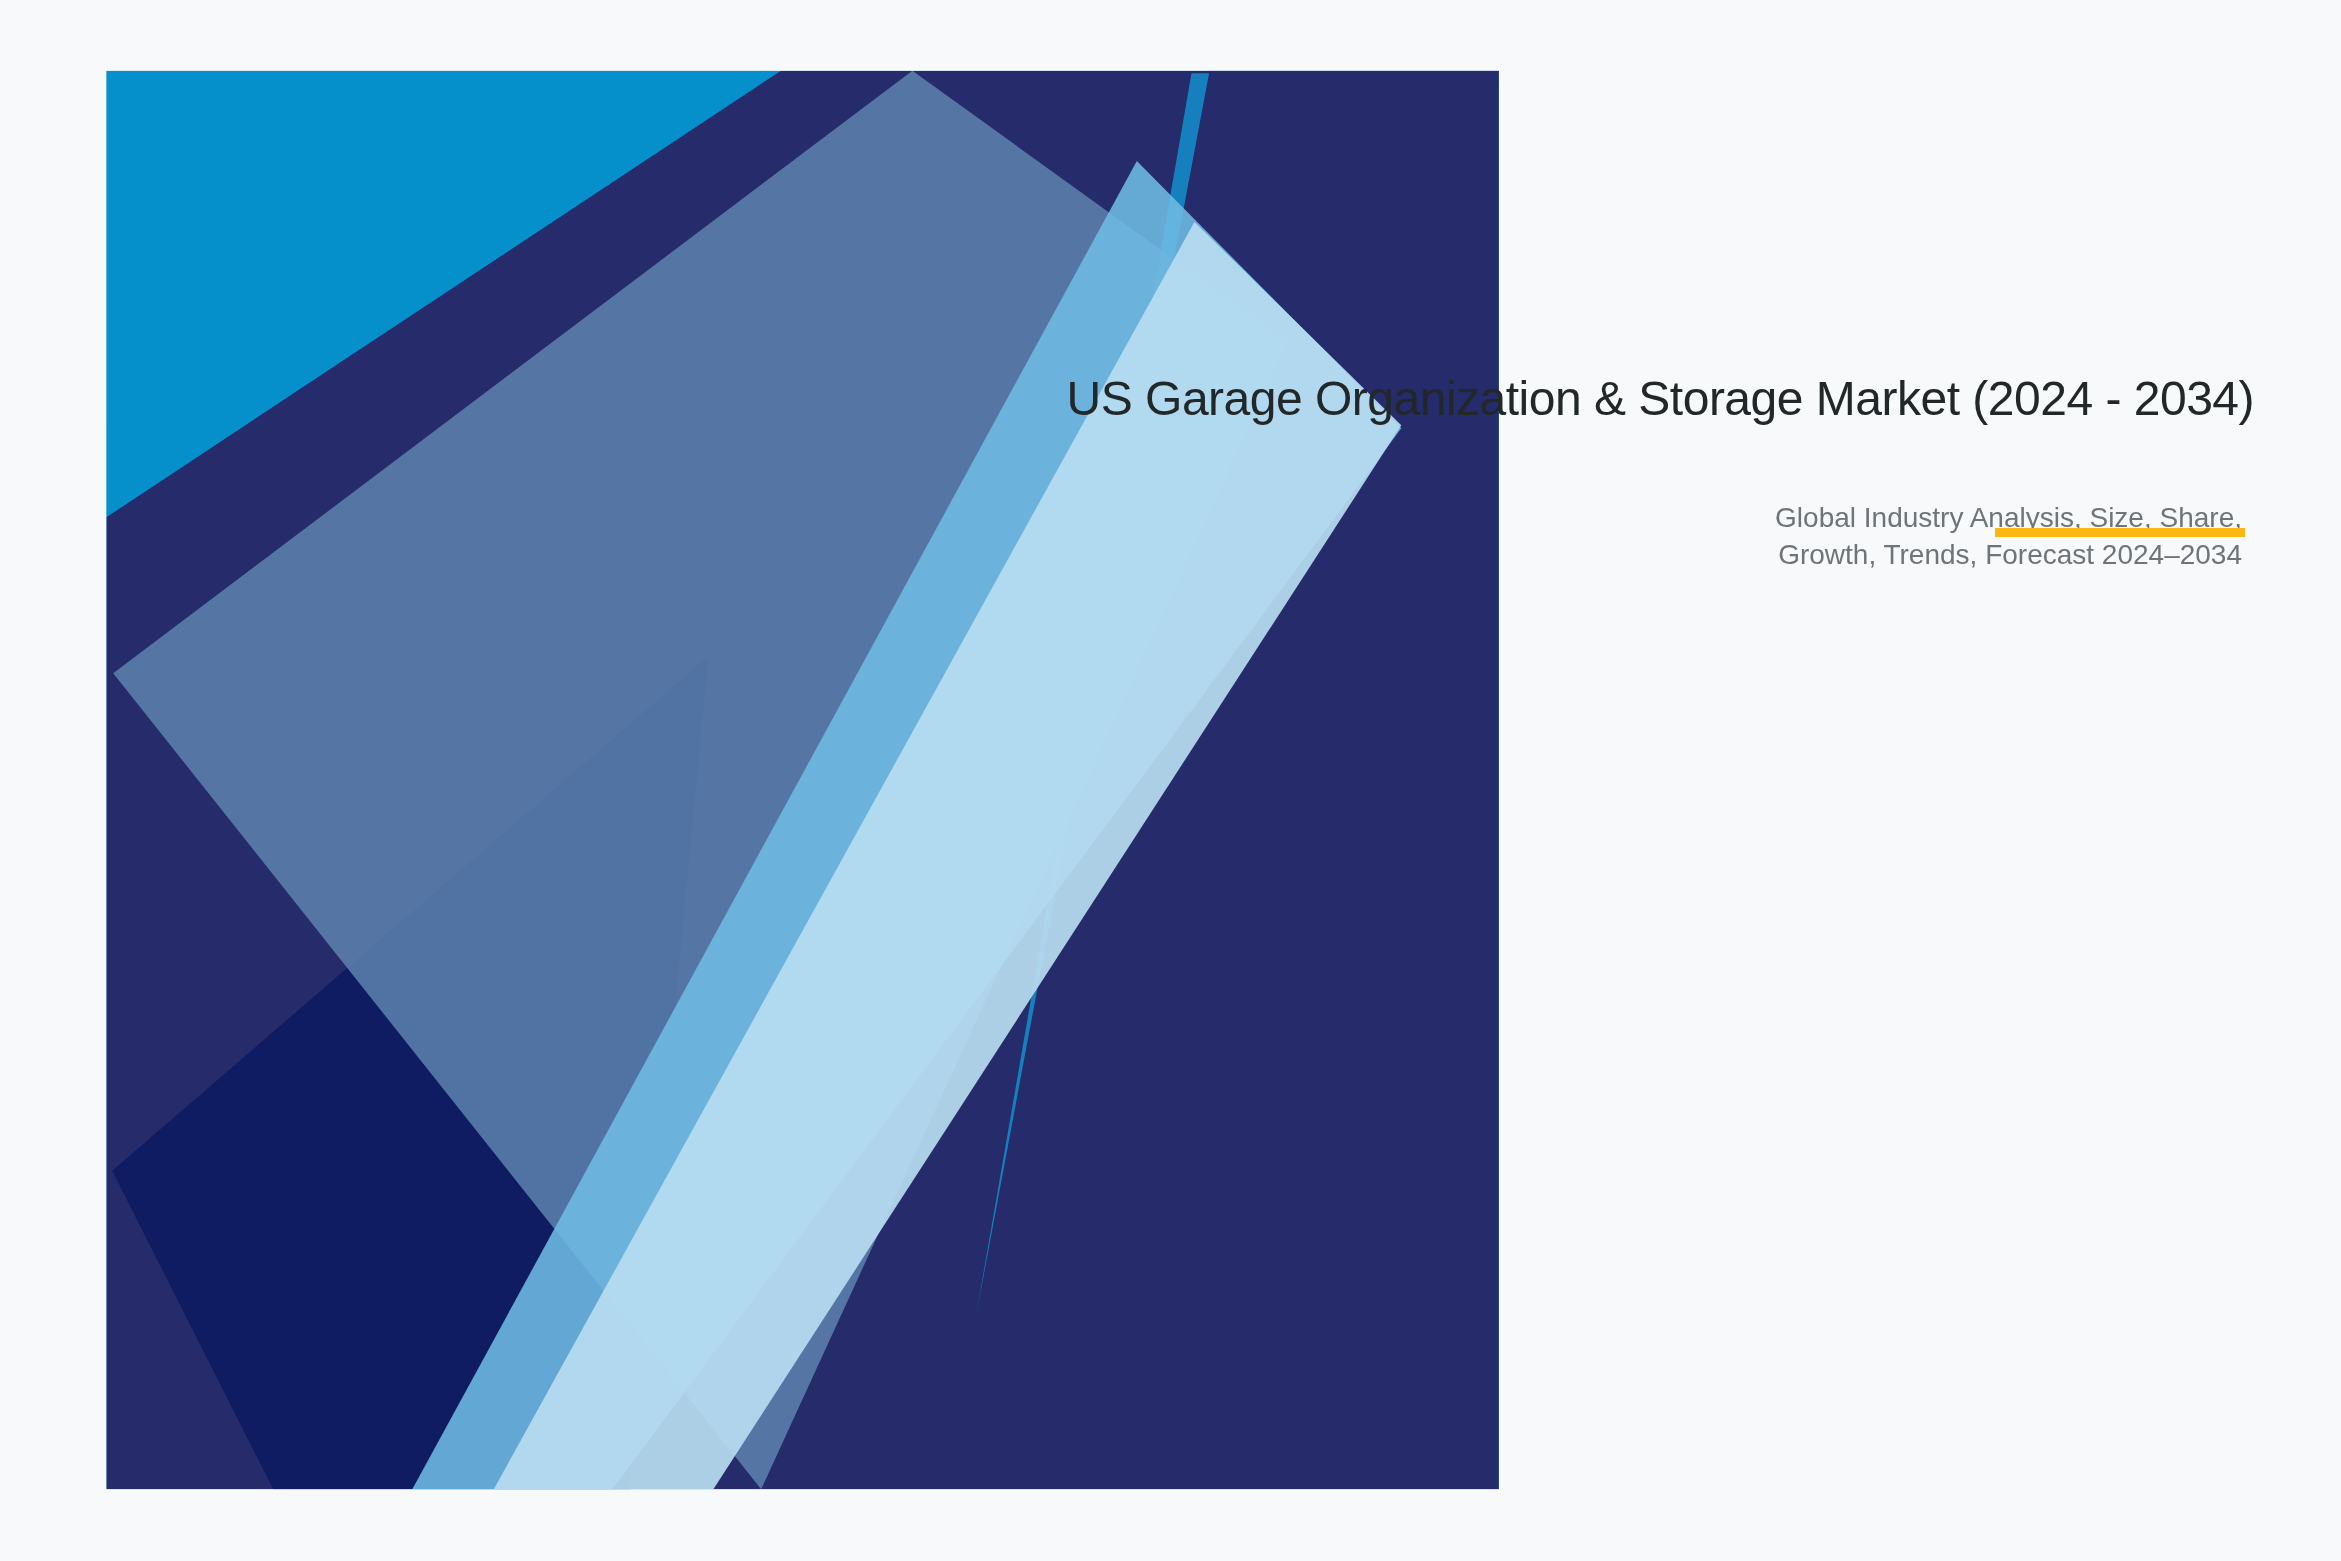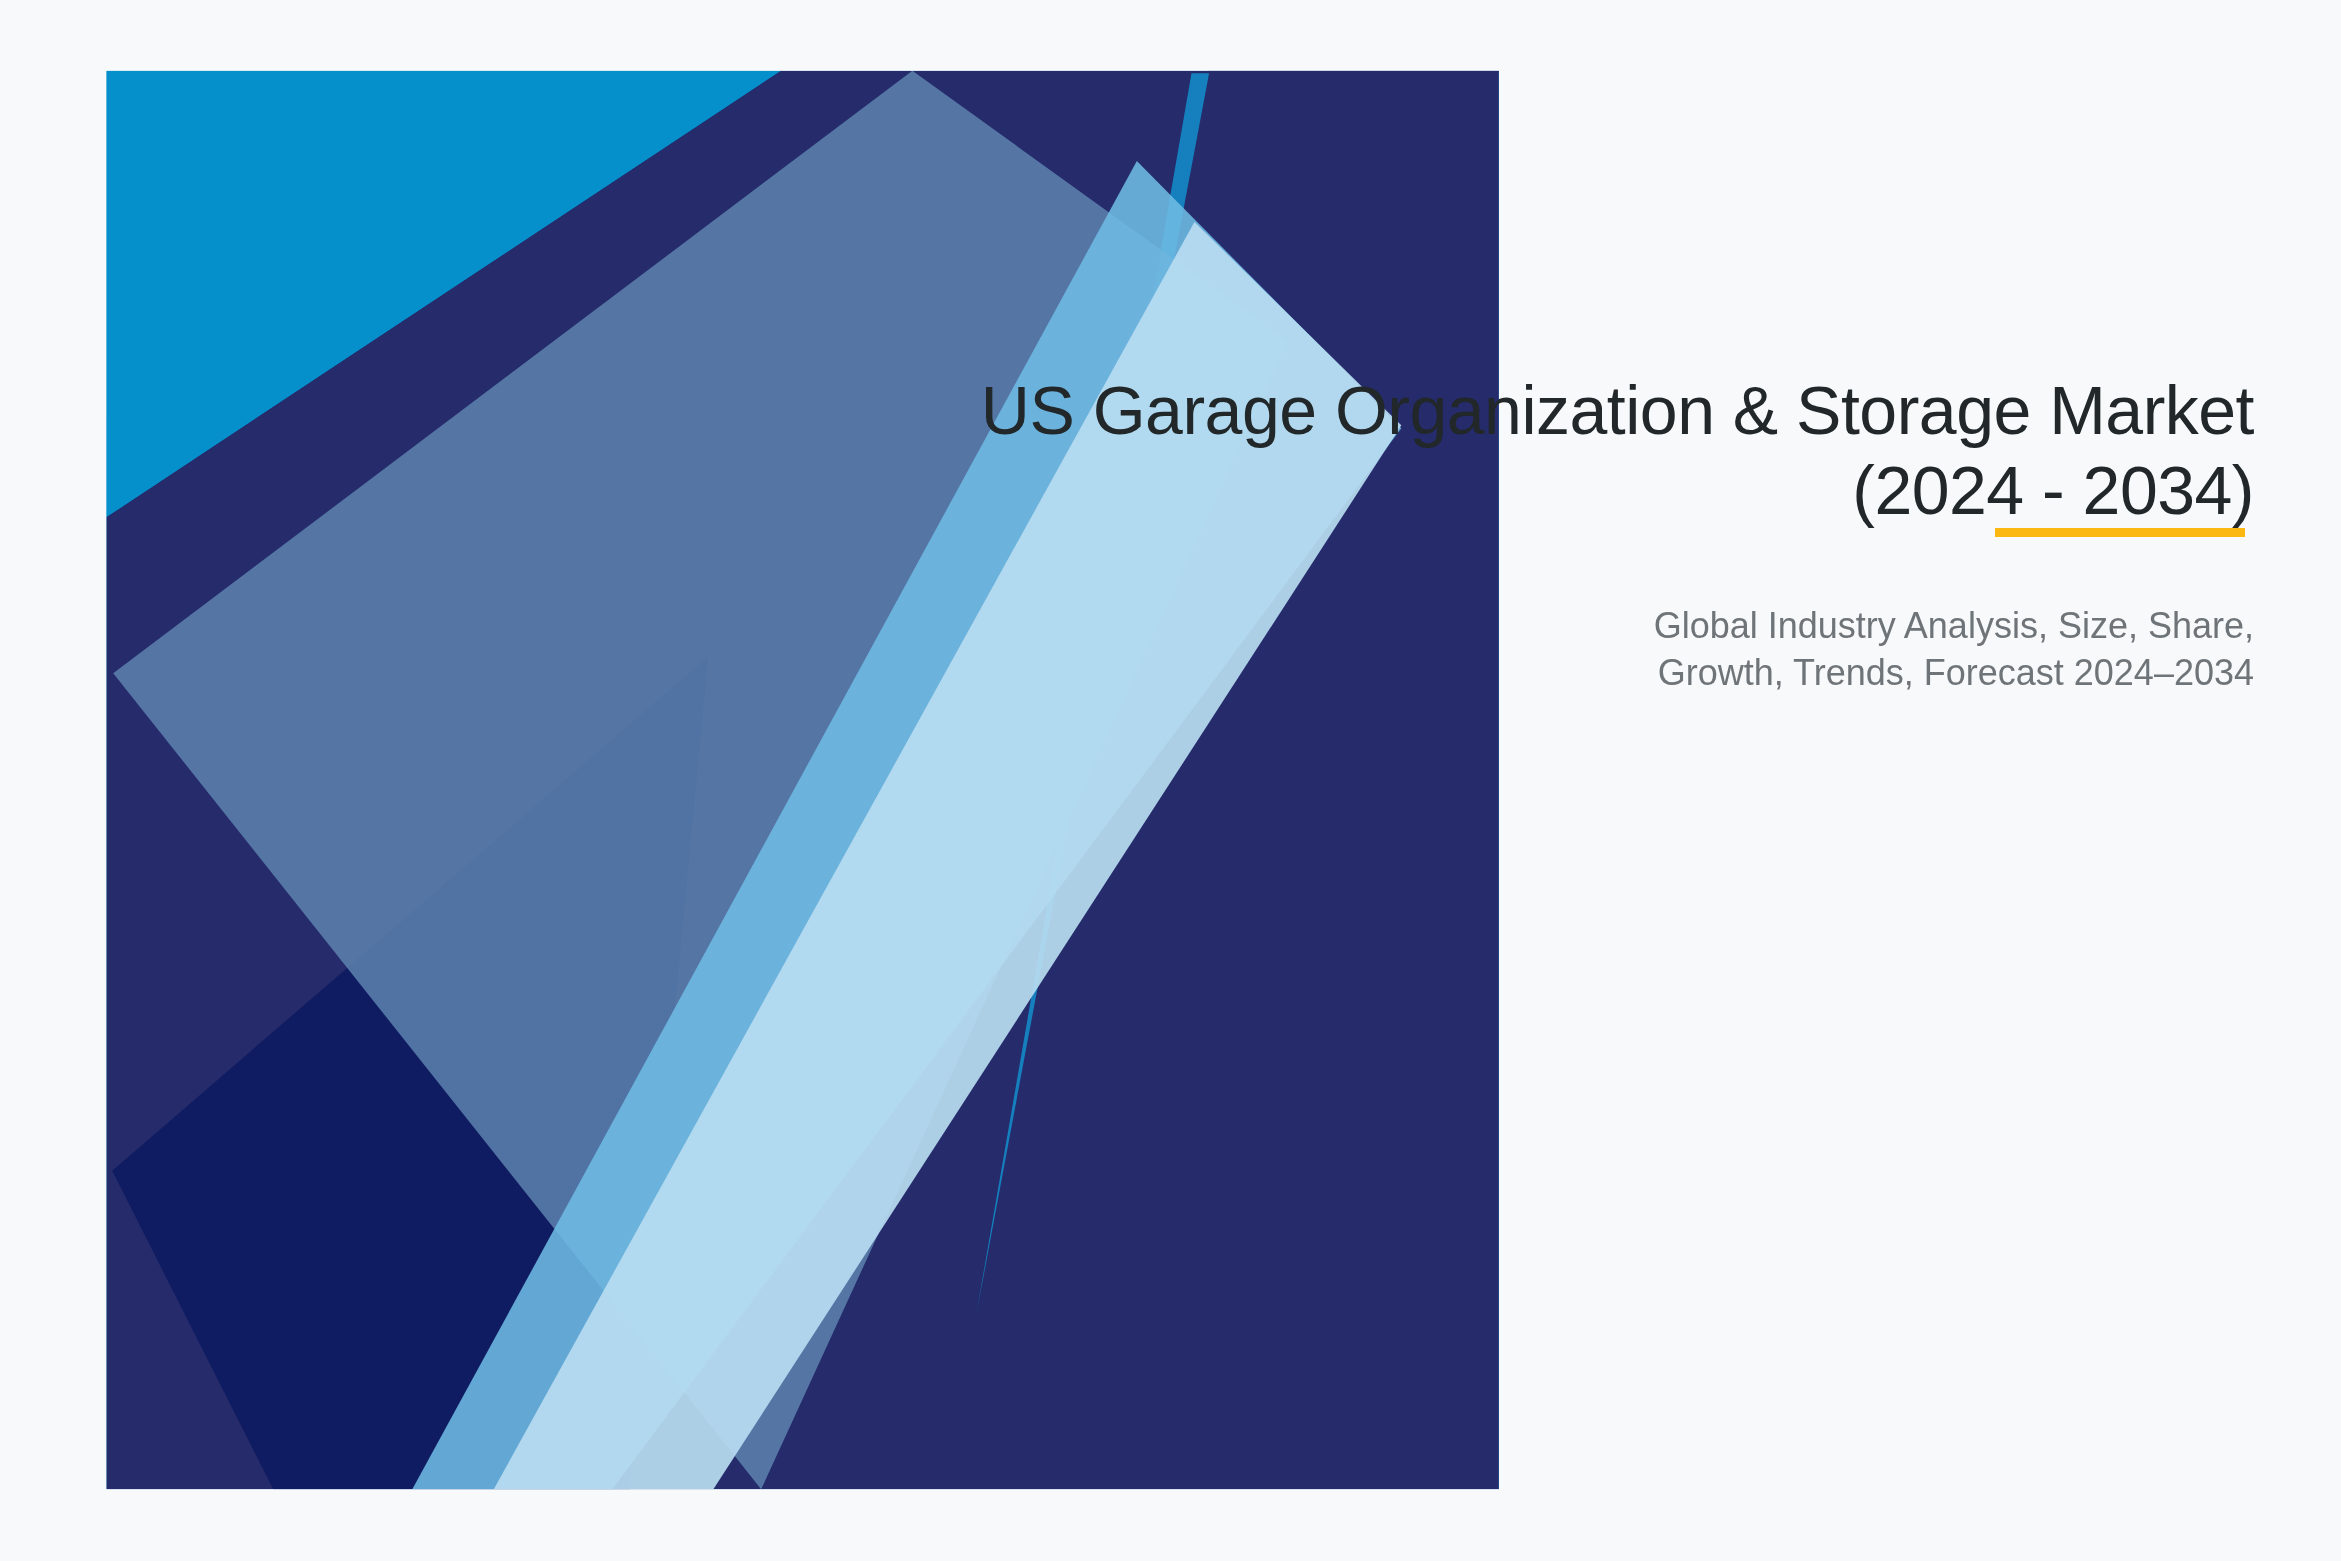--- a/index.html
+++ b/index.html
@@ -54,31 +54,31 @@
     width: 250px;
     height: 8.8px;
     background: #fbb712;
     z-index: 1;
   }
 
   #page-title {
     position: relative;
     z-index: 2;
     margin: 0;
-    font-size: 68px;
+    font-size: 48px;
     line-height: 1.17;
     font-weight: 400;
     letter-spacing: -0.5px;
     color: #222829;
     font-family: "Liberation Sans", "DejaVu Sans", sans-serif;
   }
 
   #page-subtitle {
-    margin: 73px 0 0 0;
-    font-size: 36px;
+    margin: 73px 12px 0 0;
+    font-size: 28px;
     line-height: 1.30;
     font-weight: 400;
     color: #6e7478;
     font-family: "Liberation Sans", "DejaVu Sans", sans-serif;
     white-space: pre-line;
   }
 </style>
 </head>
 <body>
 

